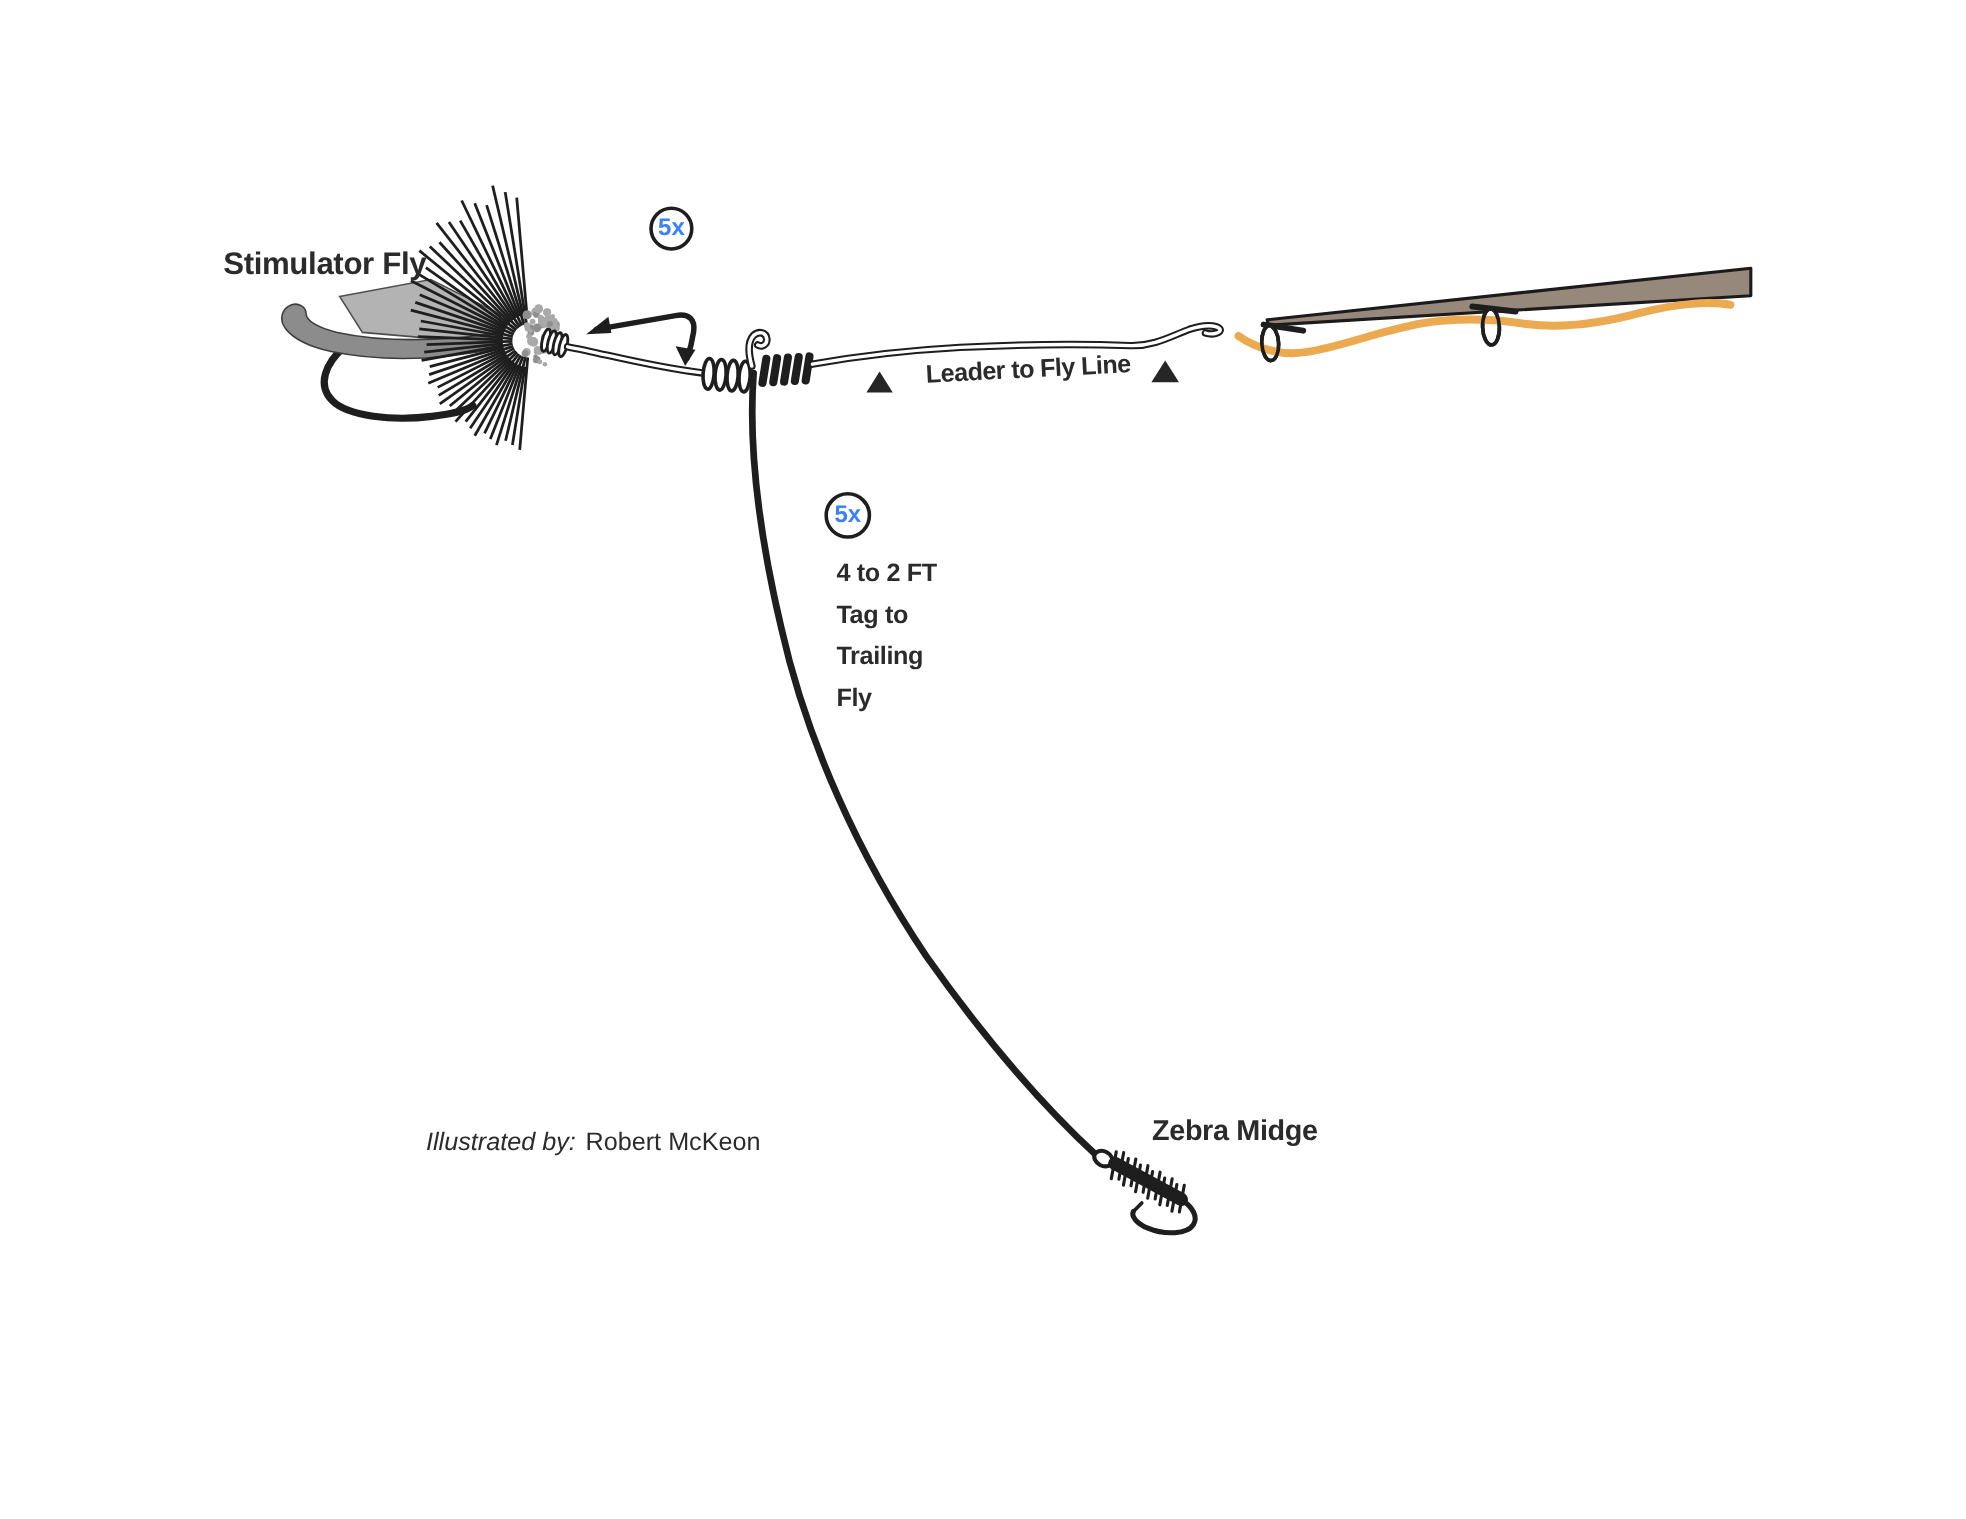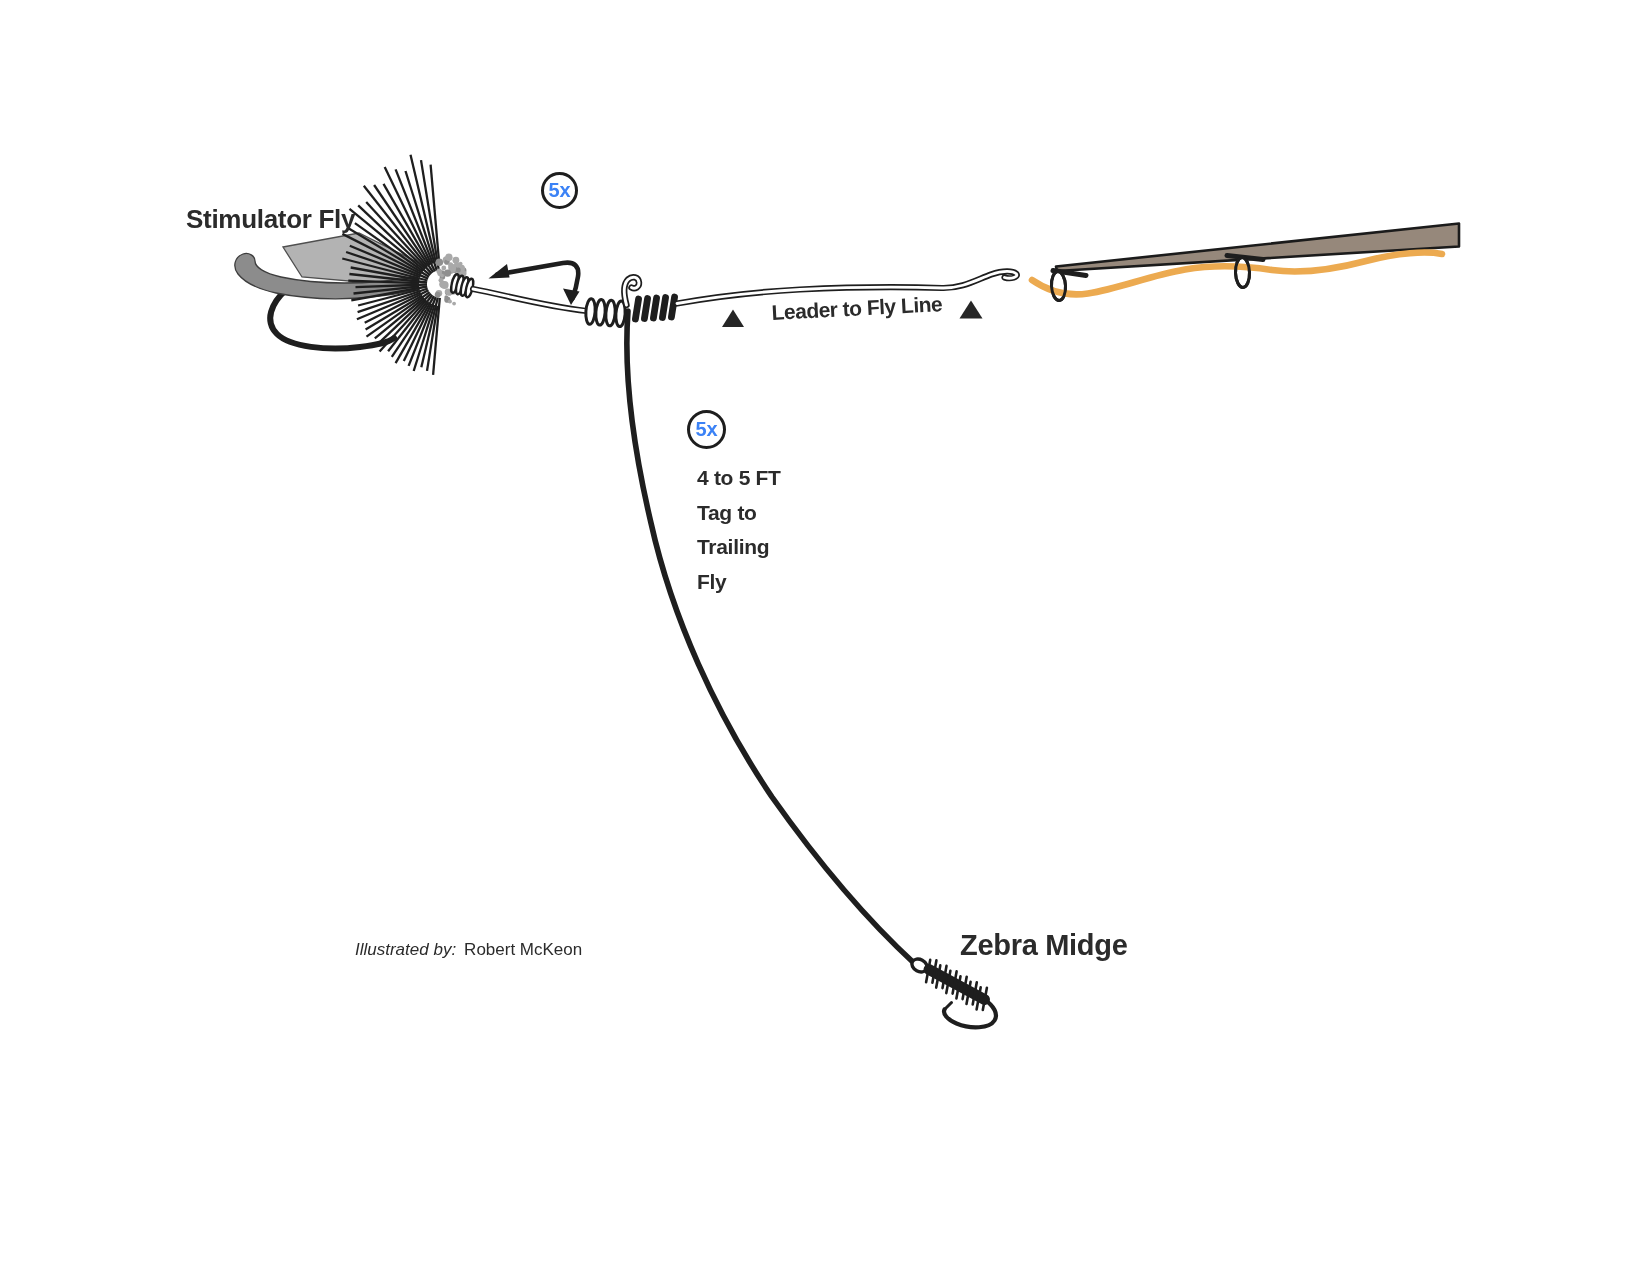--- a/index.html
+++ b/index.html
@@ -22,22 +22,22 @@
     font-size:20.5px;font-weight:bold;line-height:21.8px;letter-spacing:-0.4px;
   }
   .lbl-leader{
     left:771px;top:301px;font-size:21px;font-weight:bold;letter-spacing:-0.5px;
     transform:rotate(-3deg);transform-origin:0 0;
   }
   .lbl-tag-note{
     left:697px;top:461px;font-size:21px;font-weight:bold;line-height:34.6px;letter-spacing:-0.3px;
   }
   .lbl-tag-note span{display:block;}
-  .lbl-zebra{left:960px;top:929px;font-size:29px;font-weight:bold;letter-spacing:-0.3px;}
-  .lbl-credit{left:355px;top:940px;font-size:17px;}
+  .lbl-zebra{left:960px;top:929px;font-size:24px;font-weight:bold;letter-spacing:-0.3px;}
+  .lbl-credit{left:355px;top:940px;font-size:21px;}
   .lbl-credit .it{font-style:italic;}
   .lbl-credit .nm{font-style:normal;margin-left:8px;}
 </style>
 </head>
 <body>
 
 <div id="stage">
 
   <svg id="art" width="1638" height="1266" viewBox="0 0 1638 1266">
 
@@ -230,21 +230,21 @@
   </div>
 
 
   <div class="lbl lbl-leader">Leader to Fly Line</div>
 
   <div class="circle-5x circle-2">
     <span>5x</span>
   </div>
 
   <div class="lbl lbl-tag-note">
-    <span>4 to 5 FT</span>
+    <span>4 to 2 FT</span>
     <span>Tag to</span>
     <span>Trailing</span>
     <span>Fly</span>
   </div>
 
   <div class="lbl lbl-zebra">Zebra Midge</div>
 
   <div class="lbl lbl-credit">
     <span class="it">Illustrated by:</span><span class="nm">Robert McKeon</span>
   </div>

